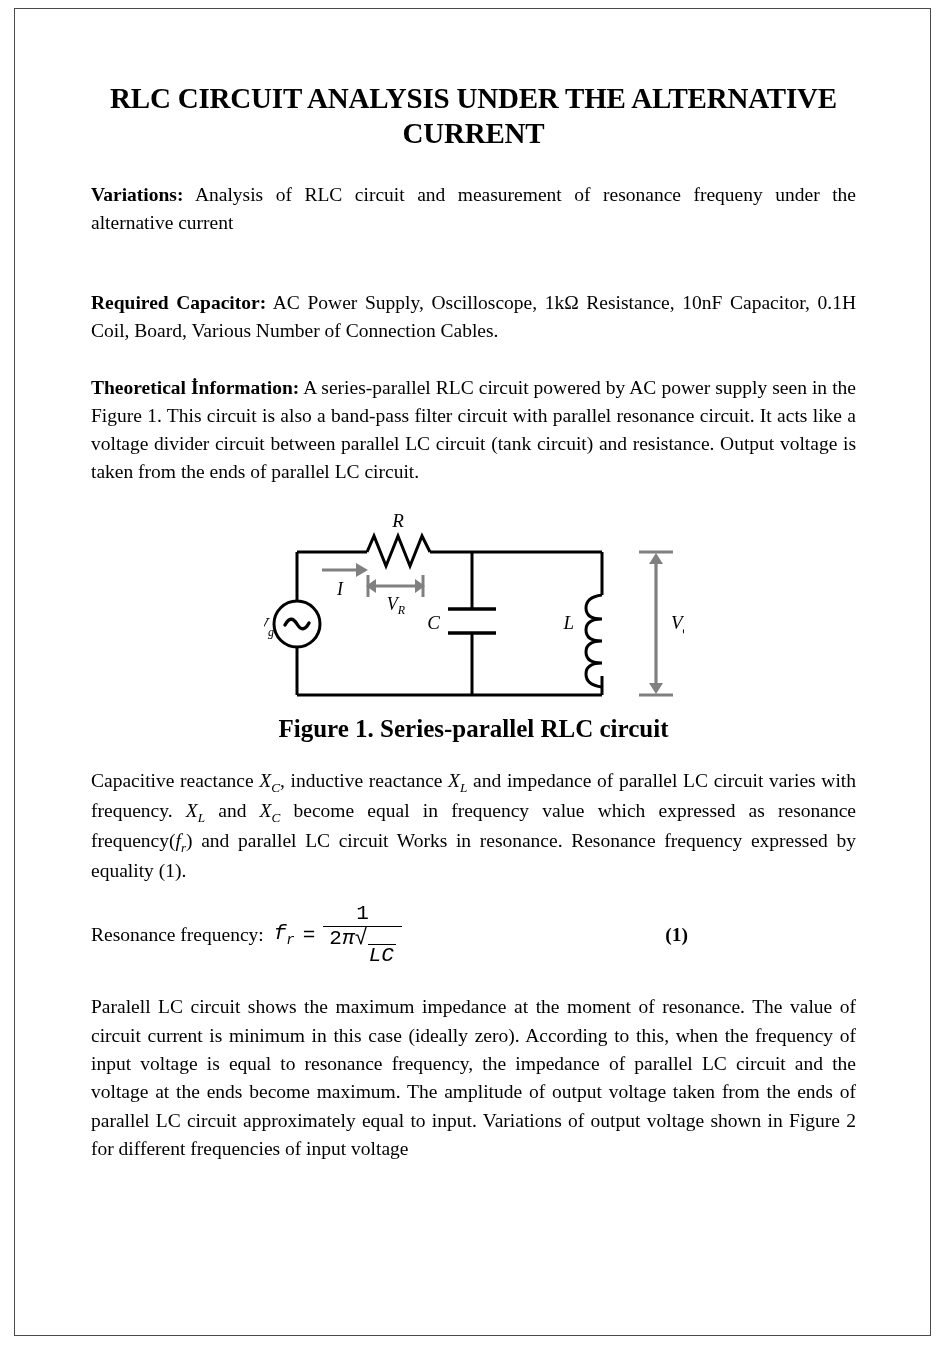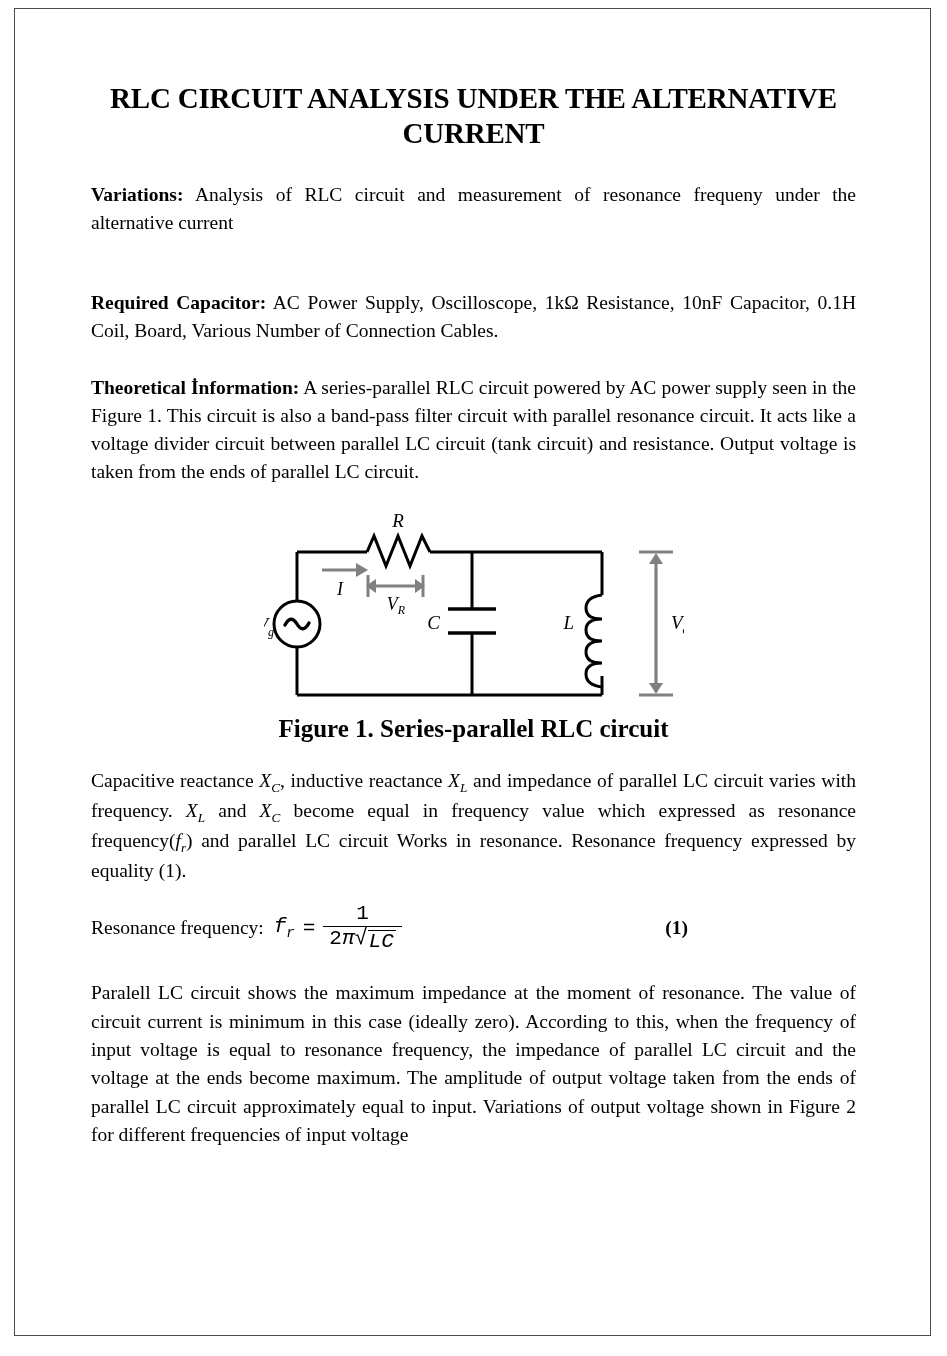--- a/index.html
+++ b/index.html
@@ -107,21 +107,21 @@
   .frac .den .pi { font-style: italic; }
   .sqrt {
     display: inline-flex;
     align-items: stretch;
   }
   .sqrt .radical { font-size: 22px; line-height: 1; }
   .sqrt .radicand {
     border-top: 1.2px solid #000;
     font-style: italic;
     padding: 0 2px 0 1px;
-    margin-top: 2px;
+    margin-top: 16px;
   }
   .eq-number {
     margin-left: auto;
     font-size: 19.5px;
     font-weight: bold;
     padding-right: 168px;
   }
   var, .it { font-style: italic; }
   var sub, .it sub { font-style: italic; }
   sub { font-size: 0.68em; }

